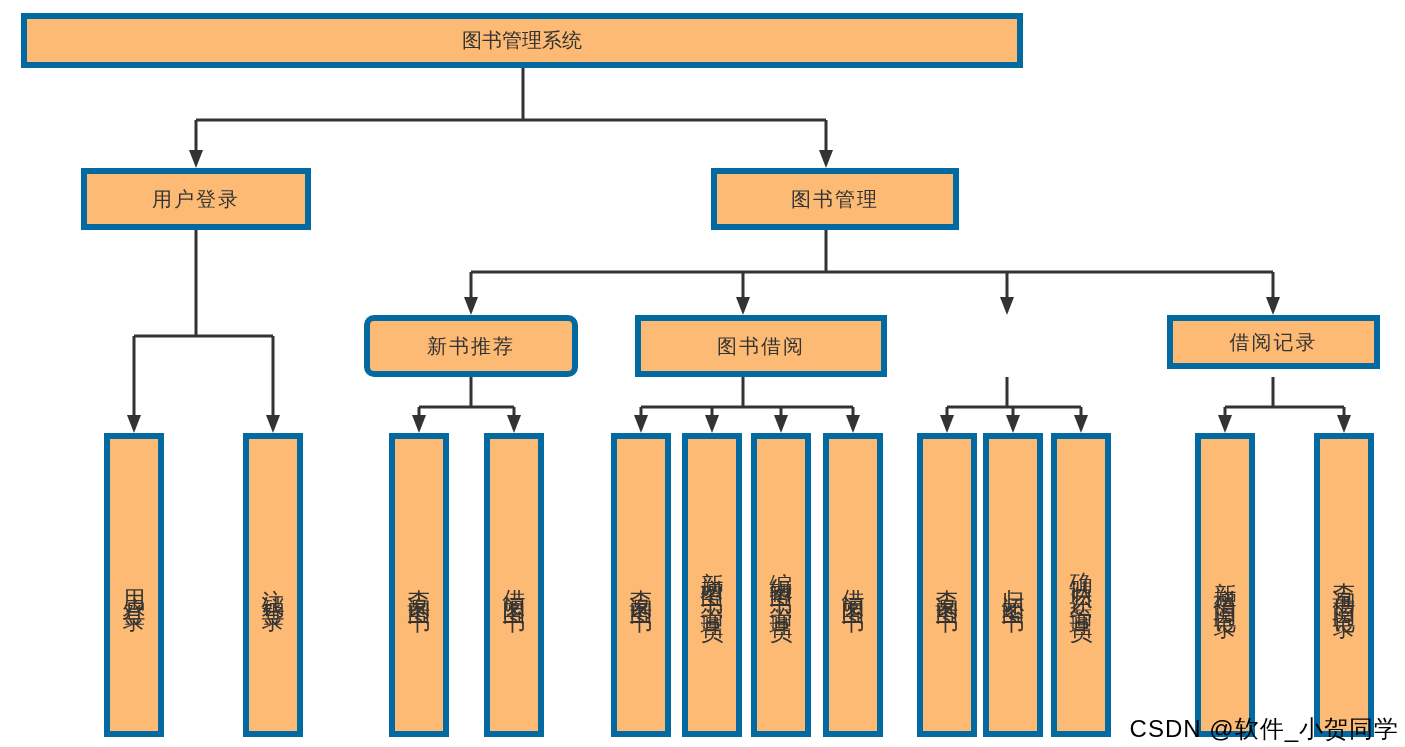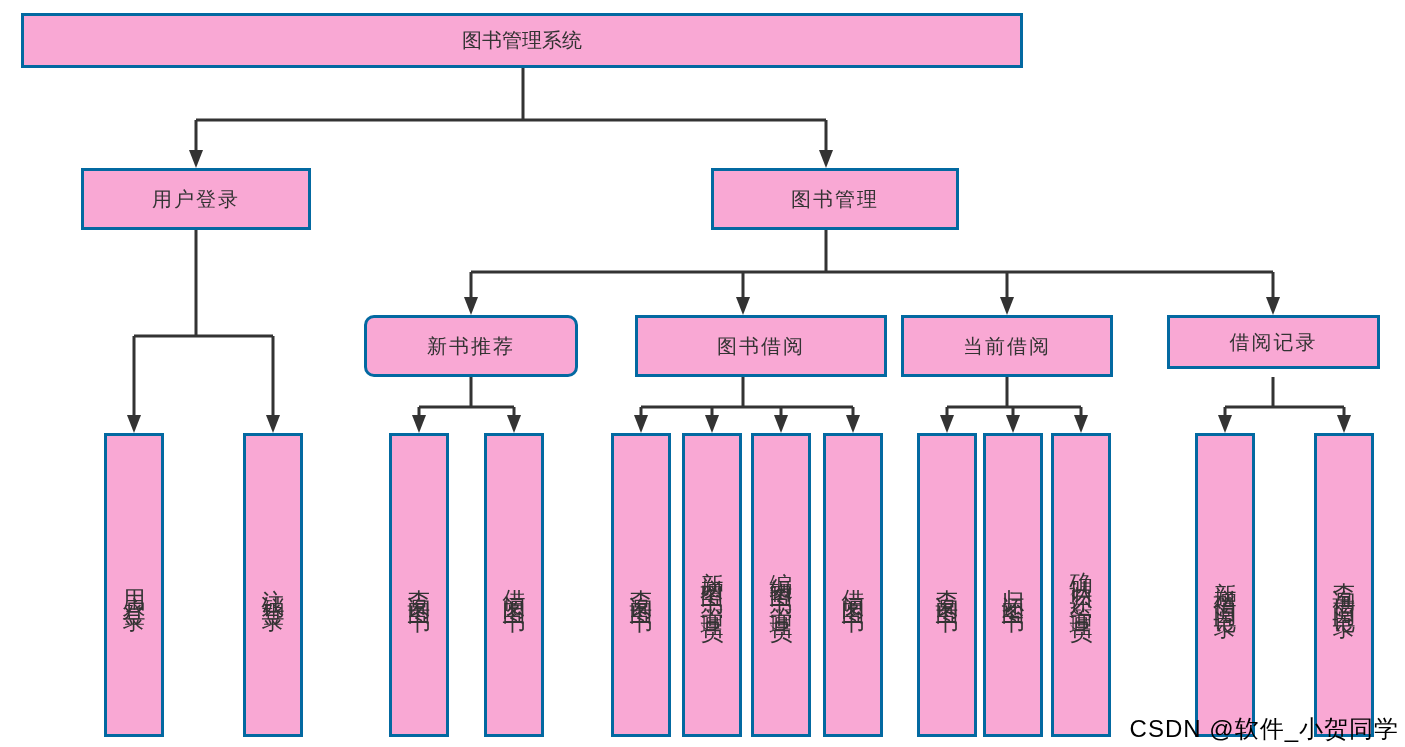--- a/index.html
+++ b/index.html
@@ -19,22 +19,22 @@
     position: absolute;
     left: 0;
     top: 0;
     width: 1405px;
     height: 747px;
     pointer-events: none;
   }
   .box {
     position: absolute;
     box-sizing: border-box;
-    border: 3px solid #0369a1;
-    background: #f9a8d4;
+    border: 6px solid #0369a1;
+    background: #fdba74;
     color: #333333;
     display: flex;
     align-items: center;
     justify-content: center;
     text-align: center;
   }
   .hbox {
     font-size: 20px;
     letter-spacing: 2px;
   }
@@ -124,21 +124,20 @@
     </g>
   </svg>
 
   <div class="box root-box">图书管理系统</div>
 
   <div class="box hbox l2-a">用户登录</div>
   <div class="box hbox l2-b">图书管理</div>
 
   <div class="box hbox l3-a">新书推荐</div>
   <div class="box hbox l3-b">图书借阅</div>
-  <div class="box hbox l3-c">当前借阅</div>
   <div class="box hbox l3-d">借阅记录</div>
 
   <div class="box leaf lf-1">
     <span class="vtext">用户登录</span>
   </div>
   <div class="box leaf lf-2">
     <span class="vtext">注销登录</span>
   </div>
 
   <div class="box leaf lf-3">

